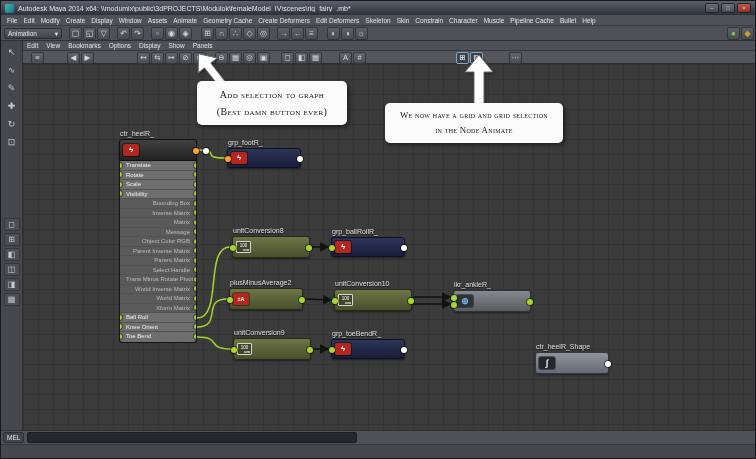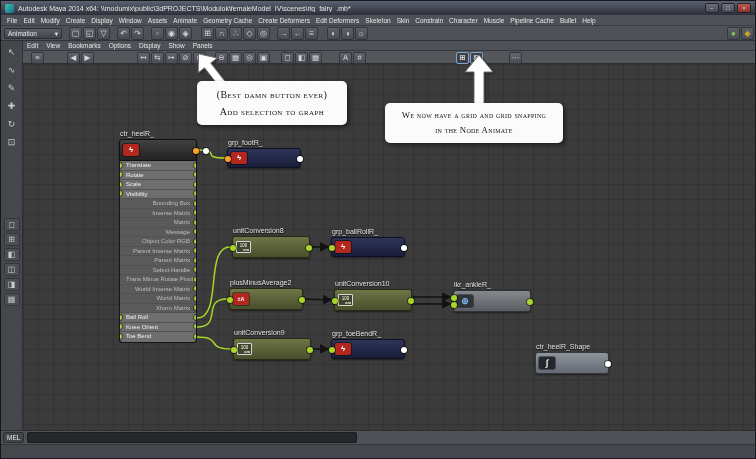--- a/index.html
+++ b/index.html
@@ -338,25 +338,25 @@
             <div class="hrow dim" style="height: 9.5px; line-height: 9px;">Xform Matrix<span class="rport r"></span></div>
             <div class="hrow" style="height: 9.5px; line-height: 9px;">Ball Roll<span class="rport r"></span><span class="rport l"></span></div>
             <div class="hrow" style="height: 9.5px; line-height: 9px;">Knee Orient<span class="rport r"></span><span class="rport l"></span></div>
             <div class="hrow" style="height: 9.5px; line-height: 9px;">Toe Bend<span class="rport r"></span><span class="rport l"></span></div>
           </div>
         </div>
       </div>
   </div>
 
   <div class="callout" id="c1">
+    <span class="l">Add selection to graph</span>
     <span class="l">(Best damn button ever)</span>
-    <span class="l">Add selection to graph</span>
   </div>
   <div class="callout" id="c2">
-    <span class="l">We now have a grid and grid snapping</span>
+    <span class="l">We now have a grid and grid selection</span>
     <span class="l">in the Node Animate</span>
   </div>
 
   <svg class="callout-arrow" id="arrow1" width="54" height="56" viewBox="-12 -6 54 56">
     <g transform="rotate(-38 15 22)">
       <polygon points="15,0 27,15 19,15 19,44 11,44 11,15 3,15" fill="#ffffff" stroke="#6b6b6b" stroke-width="1"></polygon>
     </g>
   </svg>
   <svg class="callout-arrow" id="arrow2" width="32" height="52" viewBox="0 0 32 52">
     <polygon points="16,0 30,17 21,17 21,50 11,50 11,17 2,17" fill="#ffffff" stroke="#6b6b6b" stroke-width="1"></polygon>

